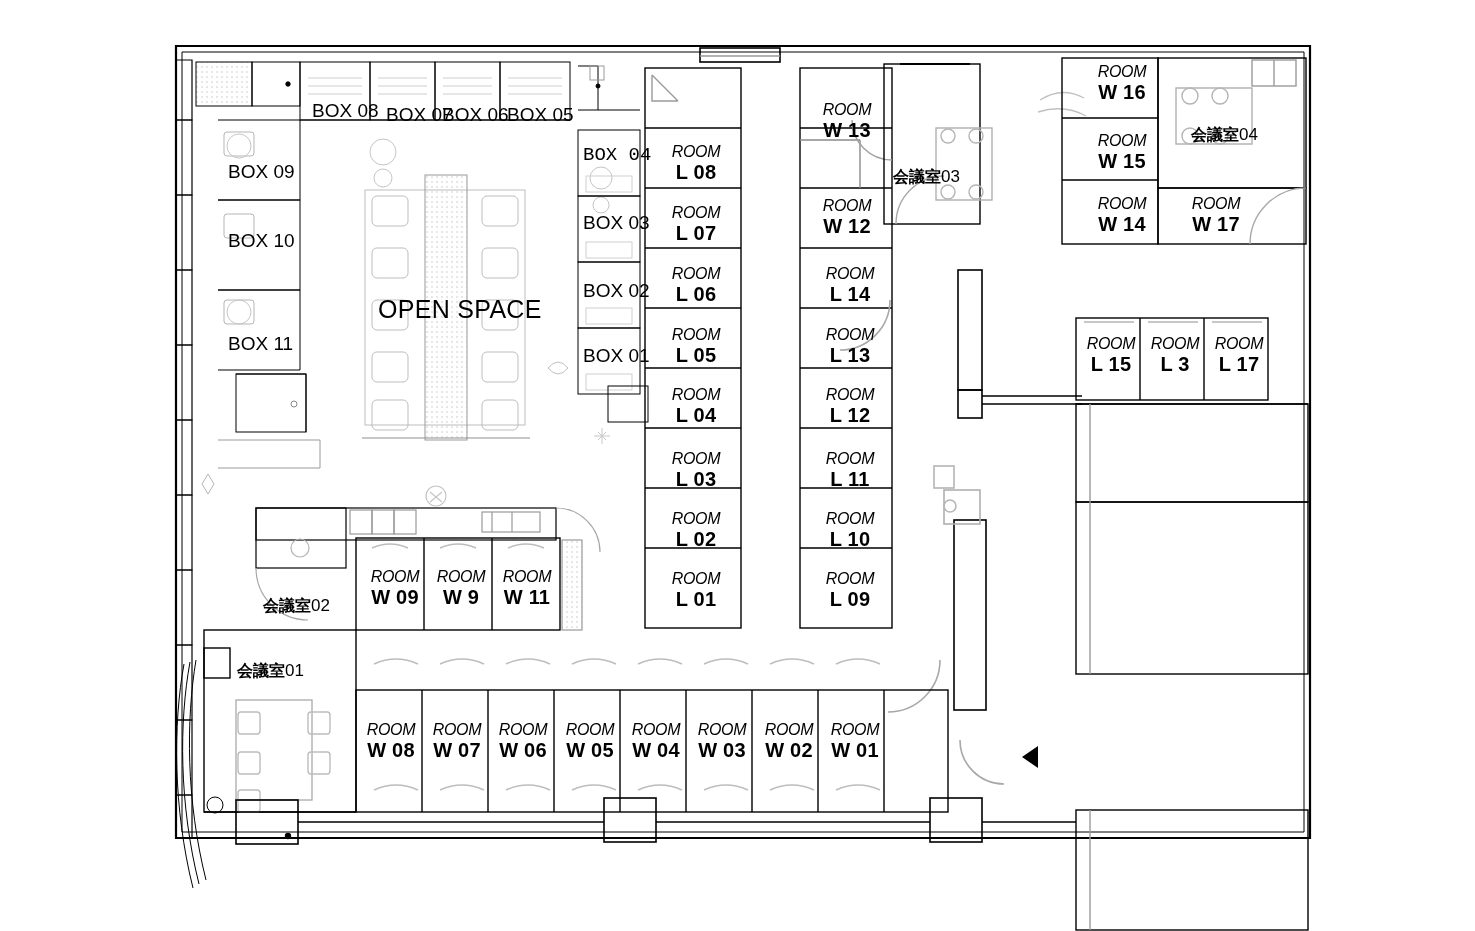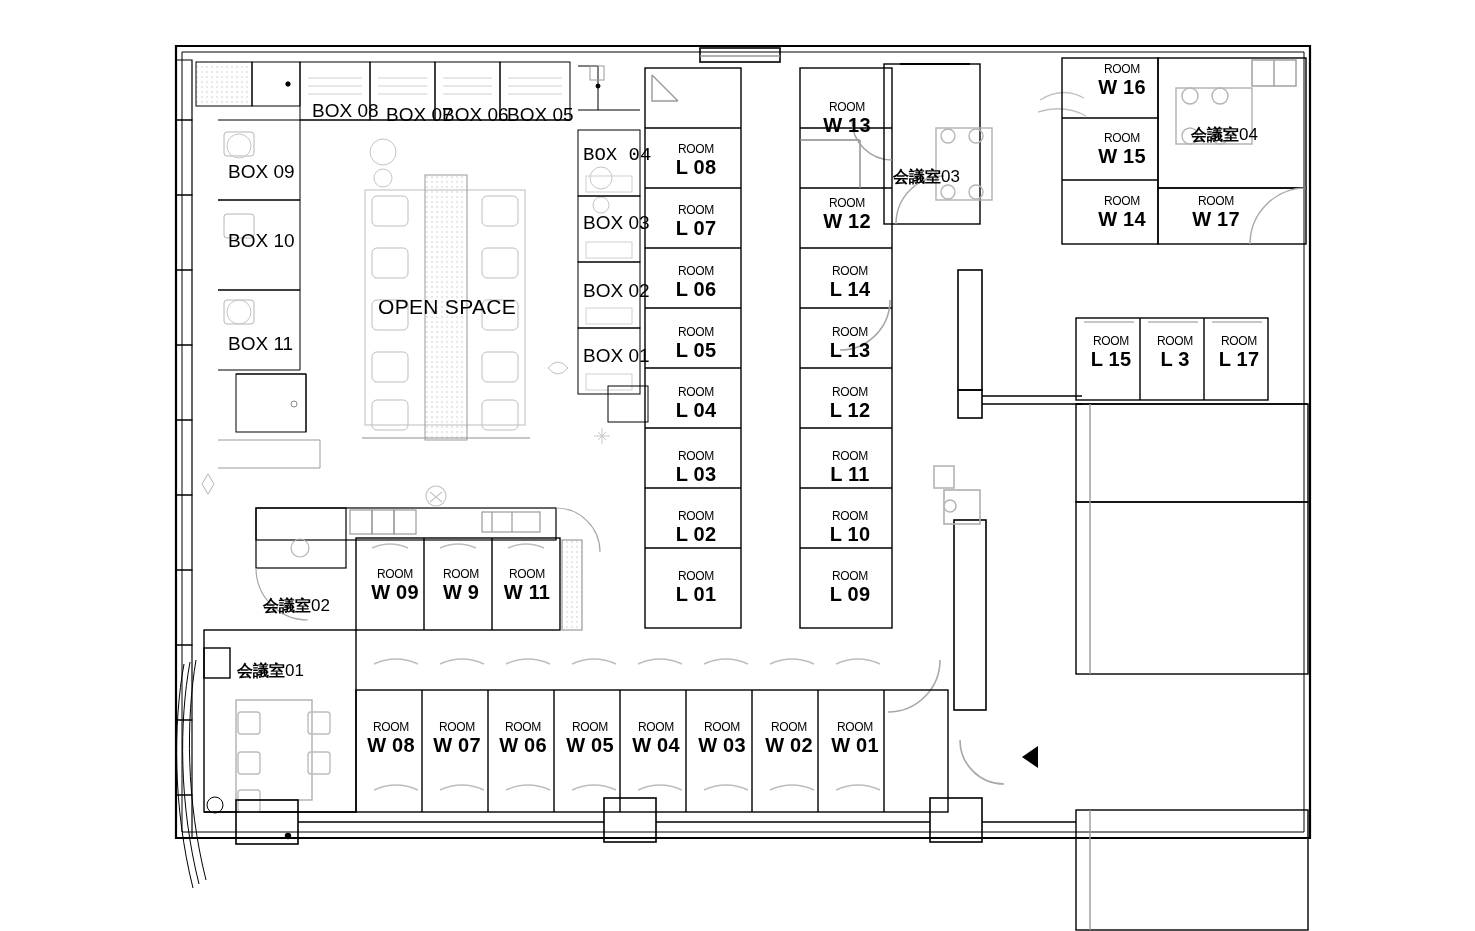--- a/index.html
+++ b/index.html
@@ -19,23 +19,24 @@
   }
   
   .roomlbl {
     position: absolute;
     text-align: center;
     color: #000;
     line-height: 1.12;
   }
   .roomlbl .kind {
     display: block;
-    font-size: 12px;
+    font-size: 16px;
     font-weight: 400;
     letter-spacing: -0.3px;
+    font-style: italic;
   }
   .roomlbl .code {
     display: block;
     font-size: 20px;
     font-weight: 700;
     letter-spacing: 0.2px;
   }
   .boxlbl {
     position: absolute;
     font-size: 19px;
@@ -49,21 +50,21 @@
     color: #000;
     white-space: nowrap;
     font-weight: 700;
   }
   .mtglbl .num {
     font-weight: 400;
     font-size: 17px;
   }
   .openspace {
     position: absolute;
-    font-size: 21px;
+    font-size: 25px;
     color: #000;
     letter-spacing: 0.3px;
     white-space: nowrap;
   }
   
   svg.plan {
     position: absolute;
     left: 0;
     top: 0;
     width: 1475px;

